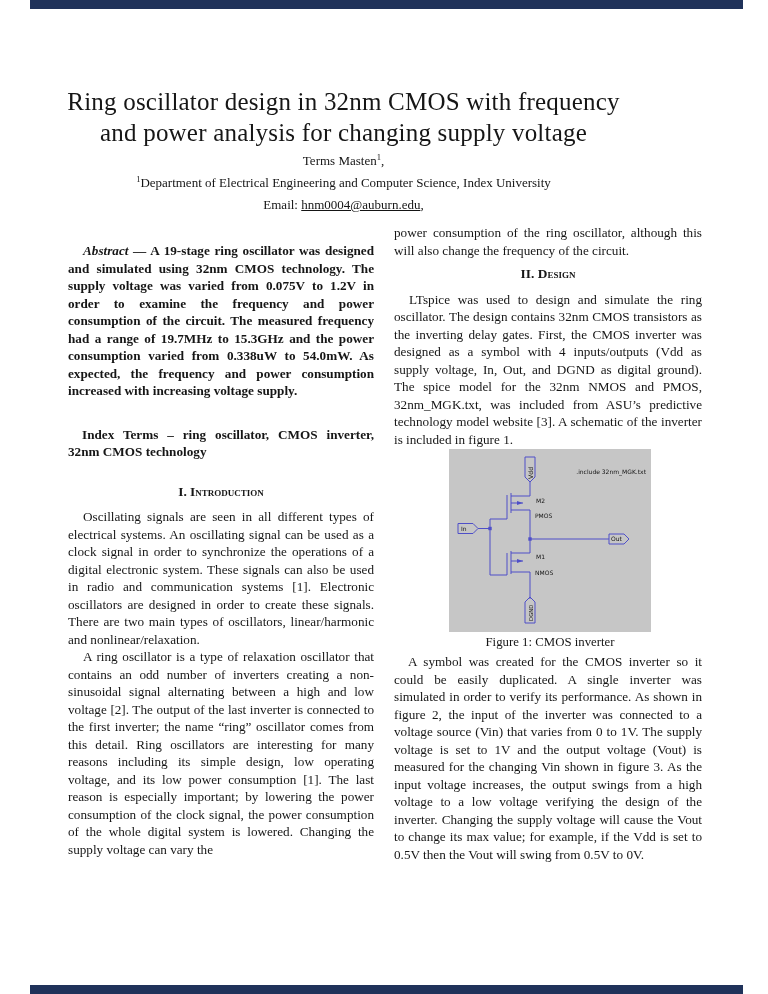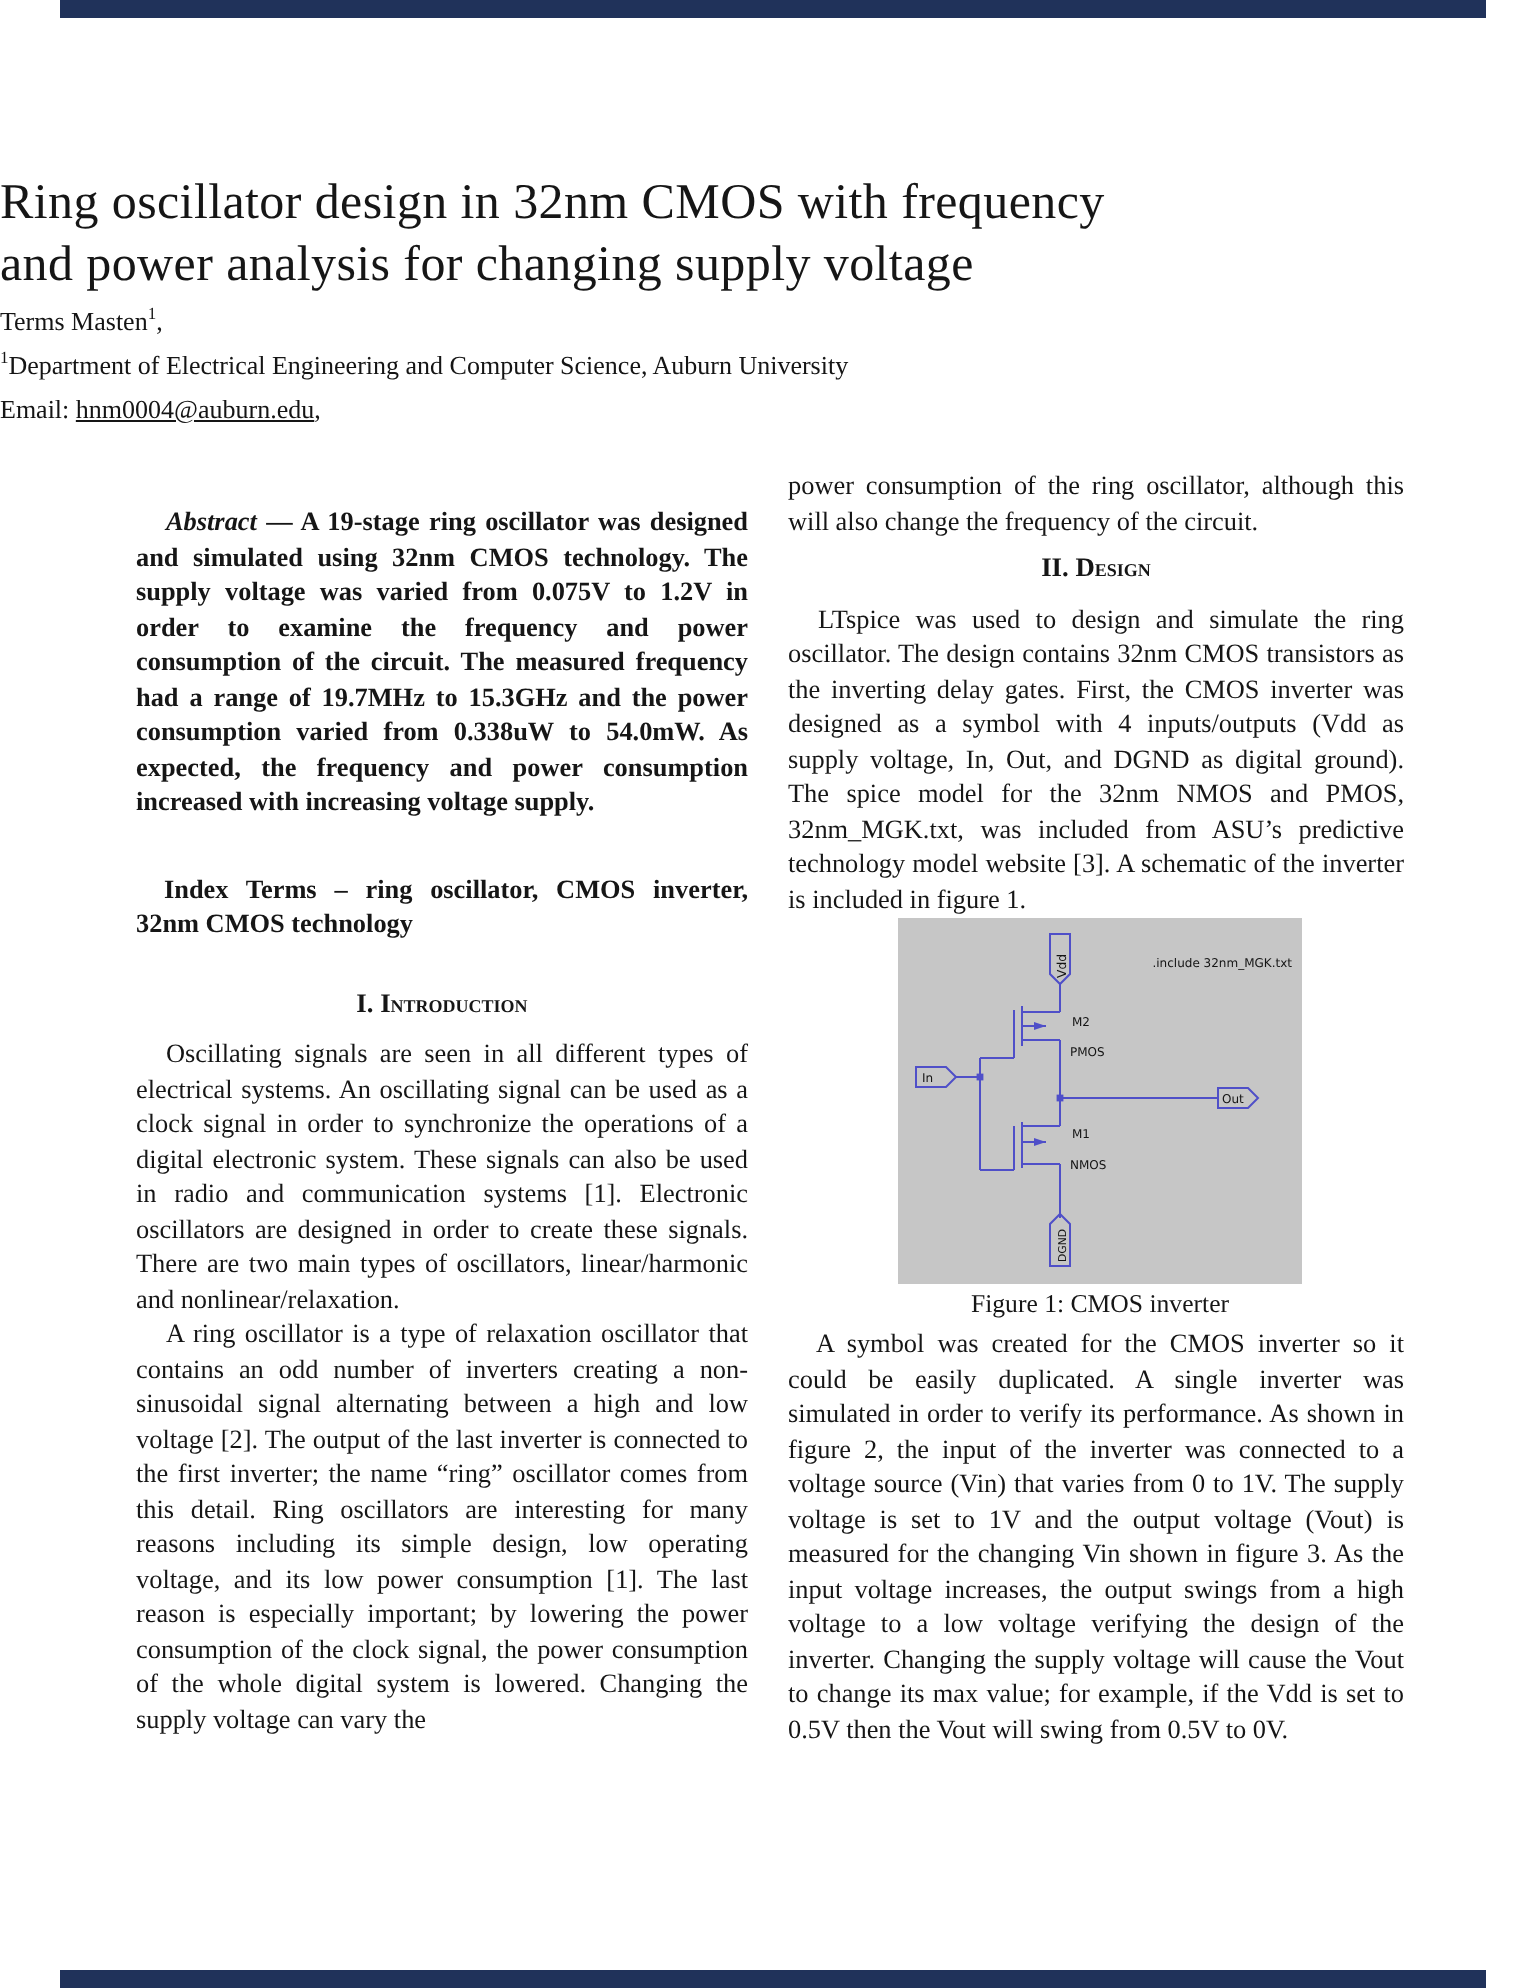--- a/index.html
+++ b/index.html
@@ -3,27 +3,27 @@
 <meta charset="utf-8">
 <style>
   html,body{margin:0;padding:0;}
   body{width:768px;height:994px;background:#ffffff;overflow:hidden;position:relative;
        font-family:"Liberation Serif", serif;color:#151515;}
   .page{position:absolute;inset:0;background:#ffffff;}
   .edge-bar{position:absolute;left:30px;width:713px;height:9px;background:#20325a;}
   .edge-bar.top{top:0;}
   .edge-bar.bottom{bottom:0;}
 
-  .header{position:absolute;top:86px;left:0;width:687px;}
+  .header{position:absolute;top:86px;left:0;width:687px;text-align:center;}
   .title{margin:0;font-weight:400;font-size:25px;line-height:31px;letter-spacing:0.2px;color:#161616;}
   .byline{font-size:13px;line-height:18px;margin-top:4px;}
   .byline sup{font-size:8.5px;line-height:0;vertical-align:super;}
   .email-link{text-decoration:underline;}
 
-  .col{position:absolute;top:234px;font-size:13.2px;line-height:17.5px;text-align:justify;color:#161616;}
+  .col{position:absolute;top:224px;font-size:13.2px;line-height:17.5px;text-align:justify;color:#161616;}
   .col-left{left:68px;width:306px;}
   .col-right{left:394px;width:308px;}
   .col p{margin:0;text-indent:15px;}
   p.noindent{text-indent:0;}
   .abstract{font-weight:bold;margin-top:18px !important;}
   .abstract .lead{font-style:italic;}
   .index-terms{font-weight:bold;margin-top:26px !important;}
   h2{font-size:13.4px;font-weight:700;text-align:center;text-indent:0;margin:22px 0 8px 0;}
   h2.h-design{margin:6px 0 8px 0;}
   .sc{font-variant:small-caps;}
@@ -41,21 +41,21 @@
 <body>
 
 <div class="page">
 
   <div class="edge-bar top"></div>
   <div class="edge-bar bottom"></div>
 
   <div class="header">
     <h1 class="title"><span>Ring oscillator design in 32nm CMOS with frequency</span><br><span>and power analysis for changing supply voltage</span></h1>
     <div class="byline"><span>Terms Masten</span><sup>1</sup><span>,</span></div>
-    <div class="byline"><sup>1</sup><span>Department of Electrical Engineering and Computer Science, Auburn University</span></div>
+    <div class="byline"><sup>1</sup><span>Department of Electrical Engineering and Computer Science, Index University</span></div>
     <div class="byline"><span>Email: </span><span class="email-link">hnm0004@auburn.edu</span><span>,</span></div>
   </div>
 
   <div class="col col-left">
     <p class="abstract"><span class="lead">Abstract</span><span> — </span><span>A 19-stage ring oscillator was designed and simulated using 32nm CMOS technology. The supply voltage was varied from 0.075V to 1.2V in order to examine the frequency and power consumption of the circuit. The measured frequency had a range of 19.7MHz to 15.3GHz and the power consumption varied from 0.338uW to 54.0mW. As expected, the frequency and power consumption increased with increasing voltage supply.</span></p>
     <p class="index-terms noindent"><span style="text-indent:15px;display:inline-block;width:14px;"></span><span>Index Terms</span><span> – ring oscillator, CMOS inverter, 32nm CMOS technology</span></p>
     <h2 class="h-intro"><span>I.</span> <span class="sc">Introduction</span></h2>
     <p>Oscillating signals are seen in all different types of electrical systems. An oscillating signal can be used as a clock signal in order to synchronize the operations of a digital electronic system. These signals can also be used in radio and communication systems [1]. Electronic oscillators are designed in order to create these signals. There are two main types of oscillators, linear/harmonic and nonlinear/relaxation.</p>
     <p>A ring oscillator is a type of relaxation oscillator that contains an odd number of inverters creating a non-sinusoidal signal alternating between a high and low voltage [2]. The output of the last inverter is connected to the first inverter; the name “ring” oscillator comes from this detail. Ring oscillators are interesting for many reasons including its simple design, low operating voltage, and its low power consumption [1]. The last reason is especially important; by lowering the power consumption of the clock signal, the power consumption of the whole digital system is lowered. Changing the supply voltage can vary the</p>
   </div>

